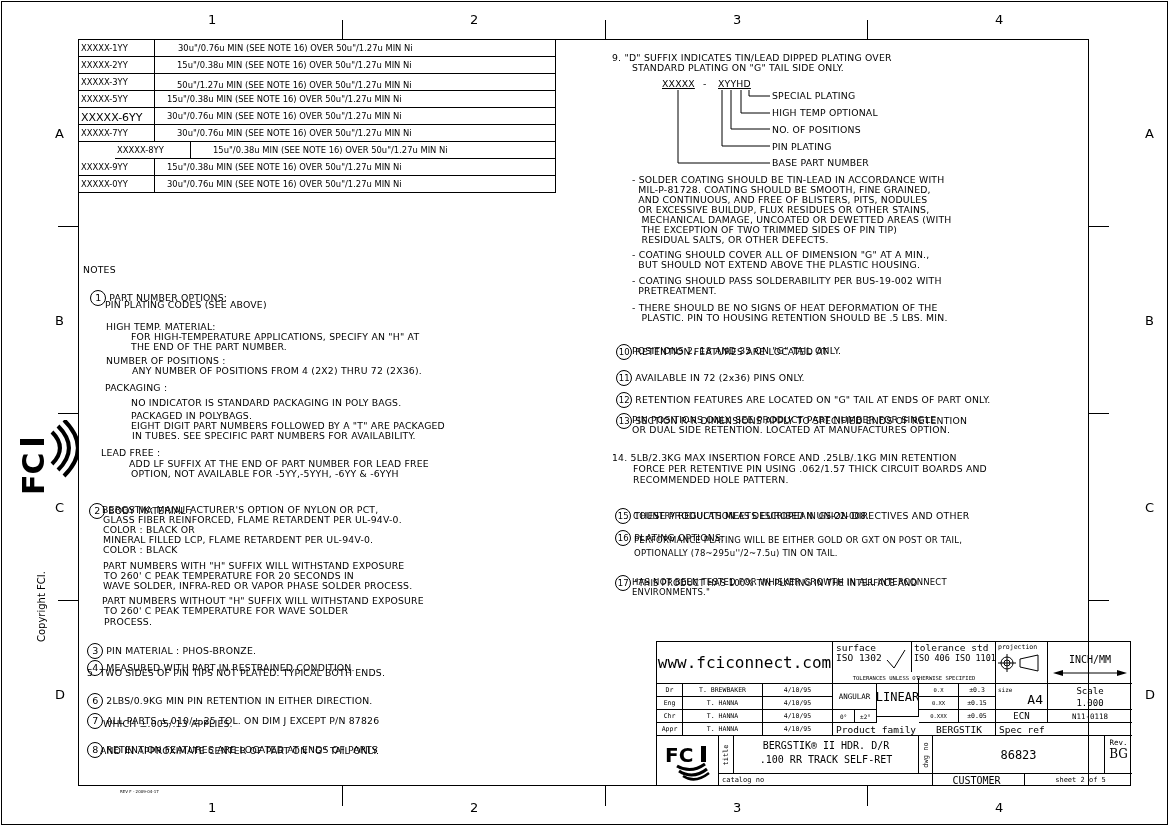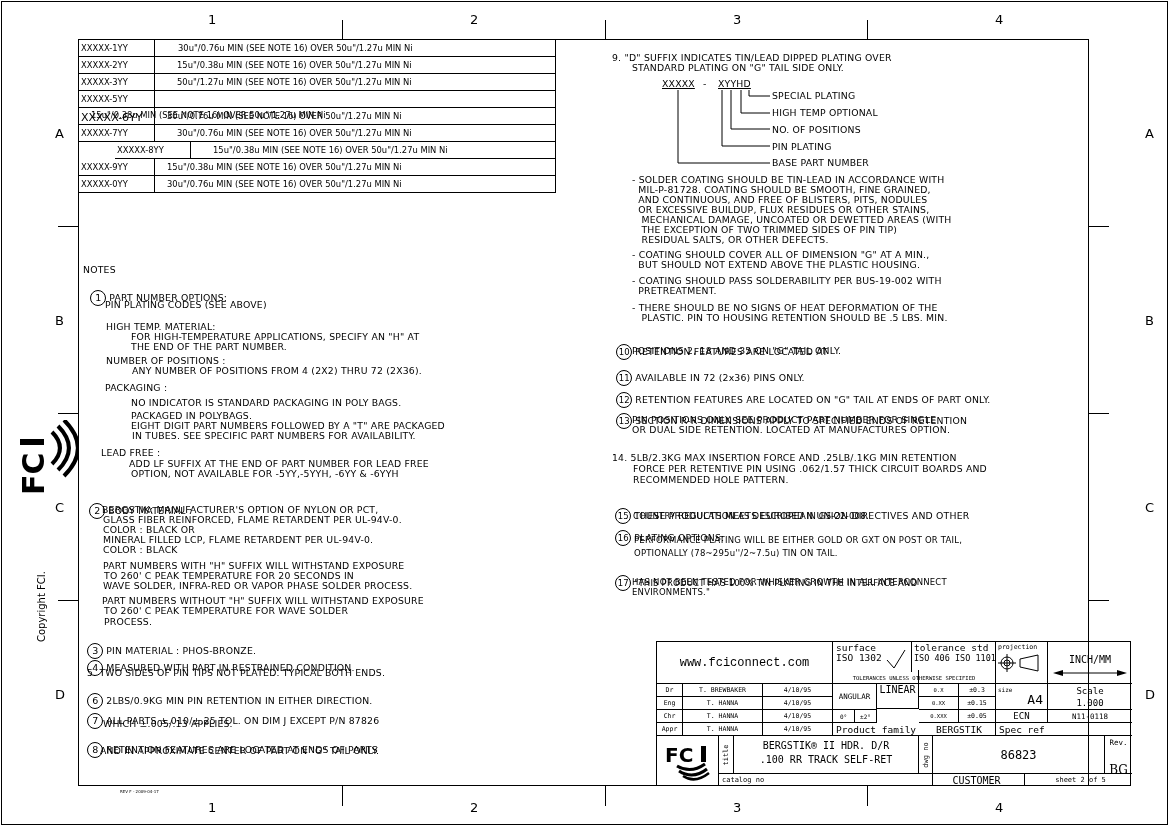--- a/index.html
+++ b/index.html
@@ -77,25 +77,25 @@
 
 <div class="abs" style="left:79px;top:40px;width:477px;">
   <div style="display:flex;height:17px;border-bottom:1px solid #000;border-right:1px solid #000;">
     <div style="width:76px;border-right:1px solid #000;font-size:8.4px;padding:3px 2px;">XXXXX-1YY</div>
     <div style="font-size:8.4px;padding:3px 0 0 23px;white-space:nowrap;">30u"/0.76u MIN (SEE NOTE 16) OVER 50u"/1.27u MIN Ni</div>
   </div>
   <div style="display:flex;height:17px;border-bottom:1px solid #000;border-right:1px solid #000;">
     <div style="width:76px;border-right:1px solid #000;font-size:8.4px;padding:3px 2px;">XXXXX-2YY</div>
     <div style="font-size:8.4px;padding:3px 0 0 22px;white-space:nowrap;">15u"/0.38u MIN (SEE NOTE 16) OVER 50u"/1.27u MIN Ni</div>
   </div>
-  <div style="display:flex;height:17px;border-bottom:1px solid #000;border-right:1px solid #000;">
+  <div style="display:flex;height:17px;border-bottom:1px solid #000;border-right:1px solid #000;align-items:flex-end;">
     <div style="width:76px;border-right:1px solid #000;font-size:8.4px;padding:3px 2px;">XXXXX-3YY</div>
     <div style="font-size:8.4px;padding:3px 0 0 22px;white-space:nowrap;">50u"/1.27u MIN (SEE NOTE 16) OVER 50u"/1.27u MIN Ni</div>
   </div>
-  <div style="display:flex;height:17px;border-bottom:1px solid #000;border-right:1px solid #000;flex-direction:column;">
+  <div style="display:flex;height:17px;border-bottom:1px solid #000;border-right:1px solid #000;">
     <div style="width:76px;border-right:1px solid #000;font-size:8.4px;padding:3px 2px;">XXXXX-5YY</div>
     <div style="font-size:8.4px;padding:3px 0 0 12px;white-space:nowrap;">15u"/0.38u MIN (SEE NOTE 16) OVER 50u"/1.27u MIN Ni</div>
   </div>
   <div style="display:flex;height:17px;border-bottom:1px solid #000;border-right:1px solid #000;">
     <div style="width:76px;border-right:1px solid #000;font-size:11px;padding:3px 2px;">XXXXX-6YY</div>
     <div style="font-size:8.4px;padding:3px 0 0 12px;white-space:nowrap;">30u"/0.76u MIN (SEE NOTE 16) OVER 50u"/1.27u MIN Ni</div>
   </div>
   <div style="display:flex;height:17px;border-bottom:1px solid #000;border-right:1px solid #000;">
     <div style="width:76px;border-right:1px solid #000;font-size:8.4px;padding:3px 2px;">XXXXX-7YY</div>
     <div style="font-size:8.4px;padding:3px 0 0 22px;white-space:nowrap;">30u"/0.76u MIN (SEE NOTE 16) OVER 50u"/1.27u MIN Ni</div>
@@ -236,21 +236,21 @@
 <div class="abs t small" style="left:634px;top:535px">PERFORMANCE PLATING WILL BE EITHER GOLD OR GXT ON POST OR TAIL,</div>
 <div class="abs t small" style="left:634px;top:548px">OPTIONALLY (78~295u''/2~7.5u) TIN ON TAIL.</div>
 <div class="abs t" style="left:609px;top:564px">
   <span class="circ sm">17</span><span class="small">"THIS PRODUCT HAS 100% TIN PLATING IN THE INTERFACE AND</span>
 </div>
 <div class="abs t small" style="left:632px;top:577px">HAS NOT BEEN TESTED FOR WHISKER GROWTH IN ALL INTERCONNECT</div>
 <div class="abs t small" style="left:632px;top:587px">ENVIRONMENTS."</div>
 
 <div class="abs tb">
 
-  <div class="cell" style="left:0;top:0;width:176px;height:42px;font-size:12px;font-family:Liberation Mono, monospace;">www.fciconnect.com</div>
+  <div class="cell" style="left:0;top:0;width:176px;height:42px;font-size:16px;">www.fciconnect.com</div>
   <div class="cell noB" style="left:176px;top:0;width:79px;height:30px;display:block;padding:1px 3px;font-size:9.5px;line-height:10px;white-space:pre;"><span>surface</span>
 <span>ISO 1302</span></div>
   <svg class="abs" style="left:228px;top:6px" width="22" height="22">
       <path d="M2 12 L9 20 L20 2" stroke="#000" stroke-width="1" fill="none"></path>
     </svg>
   <div class="cell noB" style="left:255px;top:0;width:84px;height:30px;display:block;padding:1px 2px;font-size:9.5px;line-height:10px;white-space:pre;"><span>tolerance std</span>
 <span style="font-size:8.5px">ISO 406 ISO 1101</span></div>
   <div class="cell" style="left:176px;top:30px;width:163px;height:12px;font-size:5.5px;">TOLERANCES UNLESS OTHERWISE SPECIFIED</div>
   <div class="cell" style="left:339px;top:0;width:52px;height:42px;display:block;padding:1px 2px;font-size:6.5px;">
     <span>projection</span>
@@ -280,21 +280,21 @@
   <div class="cell" style="left:0;top:68px;width:26px;height:13px;font-size:6.5px;">Chr</div>
   <div class="cell" style="left:26px;top:68px;width:80px;height:13px;font-size:6.5px;">T. HANNA</div>
   <div class="cell" style="left:106px;top:68px;width:70px;height:13px;font-size:6.5px;">4/10/95</div>
   <div class="cell" style="left:0;top:81px;width:26px;height:13px;font-size:6.5px;">Appr</div>
   <div class="cell" style="left:26px;top:81px;width:80px;height:13px;font-size:6.5px;">T. HANNA</div>
   <div class="cell" style="left:106px;top:81px;width:70px;height:13px;font-size:6.5px;">4/10/95</div>
 
   <div class="cell" style="left:176px;top:42px;width:44px;height:26px;font-size:7.5px;">ANGULAR</div>
   <div class="cell" style="left:176px;top:68px;width:22px;height:13px;font-size:6px;">0°</div>
   <div class="cell" style="left:198px;top:68px;width:22px;height:13px;font-size:6px;">±2°</div>
-  <div class="cell" style="left:220px;top:28px;width:42px;height:39px;font-size:10px;">LINEAR</div>
+  <div class="cell" style="left:220px;top:36px;width:42px;height:39px;font-size:12px;">LINEAR</div>
   <div class="cell" style="left:262px;top:42px;width:40px;height:13px;font-size:5.5px;">0.X</div>
   <div class="cell" style="left:302px;top:42px;width:37px;height:13px;font-size:6.5px;">±0.3</div>
   <div class="cell" style="left:262px;top:55px;width:40px;height:13px;font-size:5.5px;">0.XX</div>
   <div class="cell" style="left:302px;top:55px;width:37px;height:13px;font-size:6.5px;">±0.15</div>
   <div class="cell" style="left:262px;top:68px;width:40px;height:13px;font-size:5.5px;">0.XXX</div>
   <div class="cell" style="left:302px;top:68px;width:37px;height:13px;font-size:6.5px;">±0.05</div>
 
   <div class="cell" style="left:339px;top:42px;width:52px;height:26px;display:block;padding:1px 2px;">
     <span style="font-size:6px;">size</span>
     <span style="position:absolute;right:4px;top:8px;font-size:13px;">A4</span>
@@ -325,19 +325,19 @@
   <div class="cell noB" style="left:77px;top:94px;width:185px;height:37px;display:block;text-align:center;font-size:10px;line-height:14px;padding-top:3px;">
     <div>BERGSTIK® II HDR. D/R</div>
     <div>.100 RR TRACK SELF-RET</div>
   </div>
   <div class="cell noB" style="left:262px;top:94px;width:14px;height:37px;">
     <span style="transform:rotate(-90deg);font-size:7px;white-space:nowrap;">dwg no</span>
   </div>
   <div class="cell noB" style="left:276px;top:94px;width:172px;height:37px;font-size:12px;">86823</div>
   <div class="cell noR noB" style="left:448px;top:94px;width:27px;height:37px;display:block;text-align:center;padding-top:2px;">
     <div style="font-size:7.5px;">Rev.</div>
-    <div style="font-size:12px;margin-top:16px;font-family:'DejaVu Serif',serif;">BG</div>
+    <div style="font-size:12px;margin-top:0;font-family:'DejaVu Serif',serif;">BG</div>
   </div>
   <div class="abs" style="left:62px;top:131px;width:413px;height:1px;background:#000;"></div>
   <div class="cell noB" style="left:62px;top:132px;width:214px;height:12px;font-size:7px;justify-content:flex-start;padding-left:3px;">catalog no</div>
   <div class="cell noB" style="left:272px;top:132px;width:96px;height:12px;font-size:10px;">CUSTOMER</div>
   <div class="cell noR noB" style="left:372px;top:132px;width:103px;height:12px;font-size:7px;">sheet 2 of 5</div>
 </div>
 
 </body></html>

